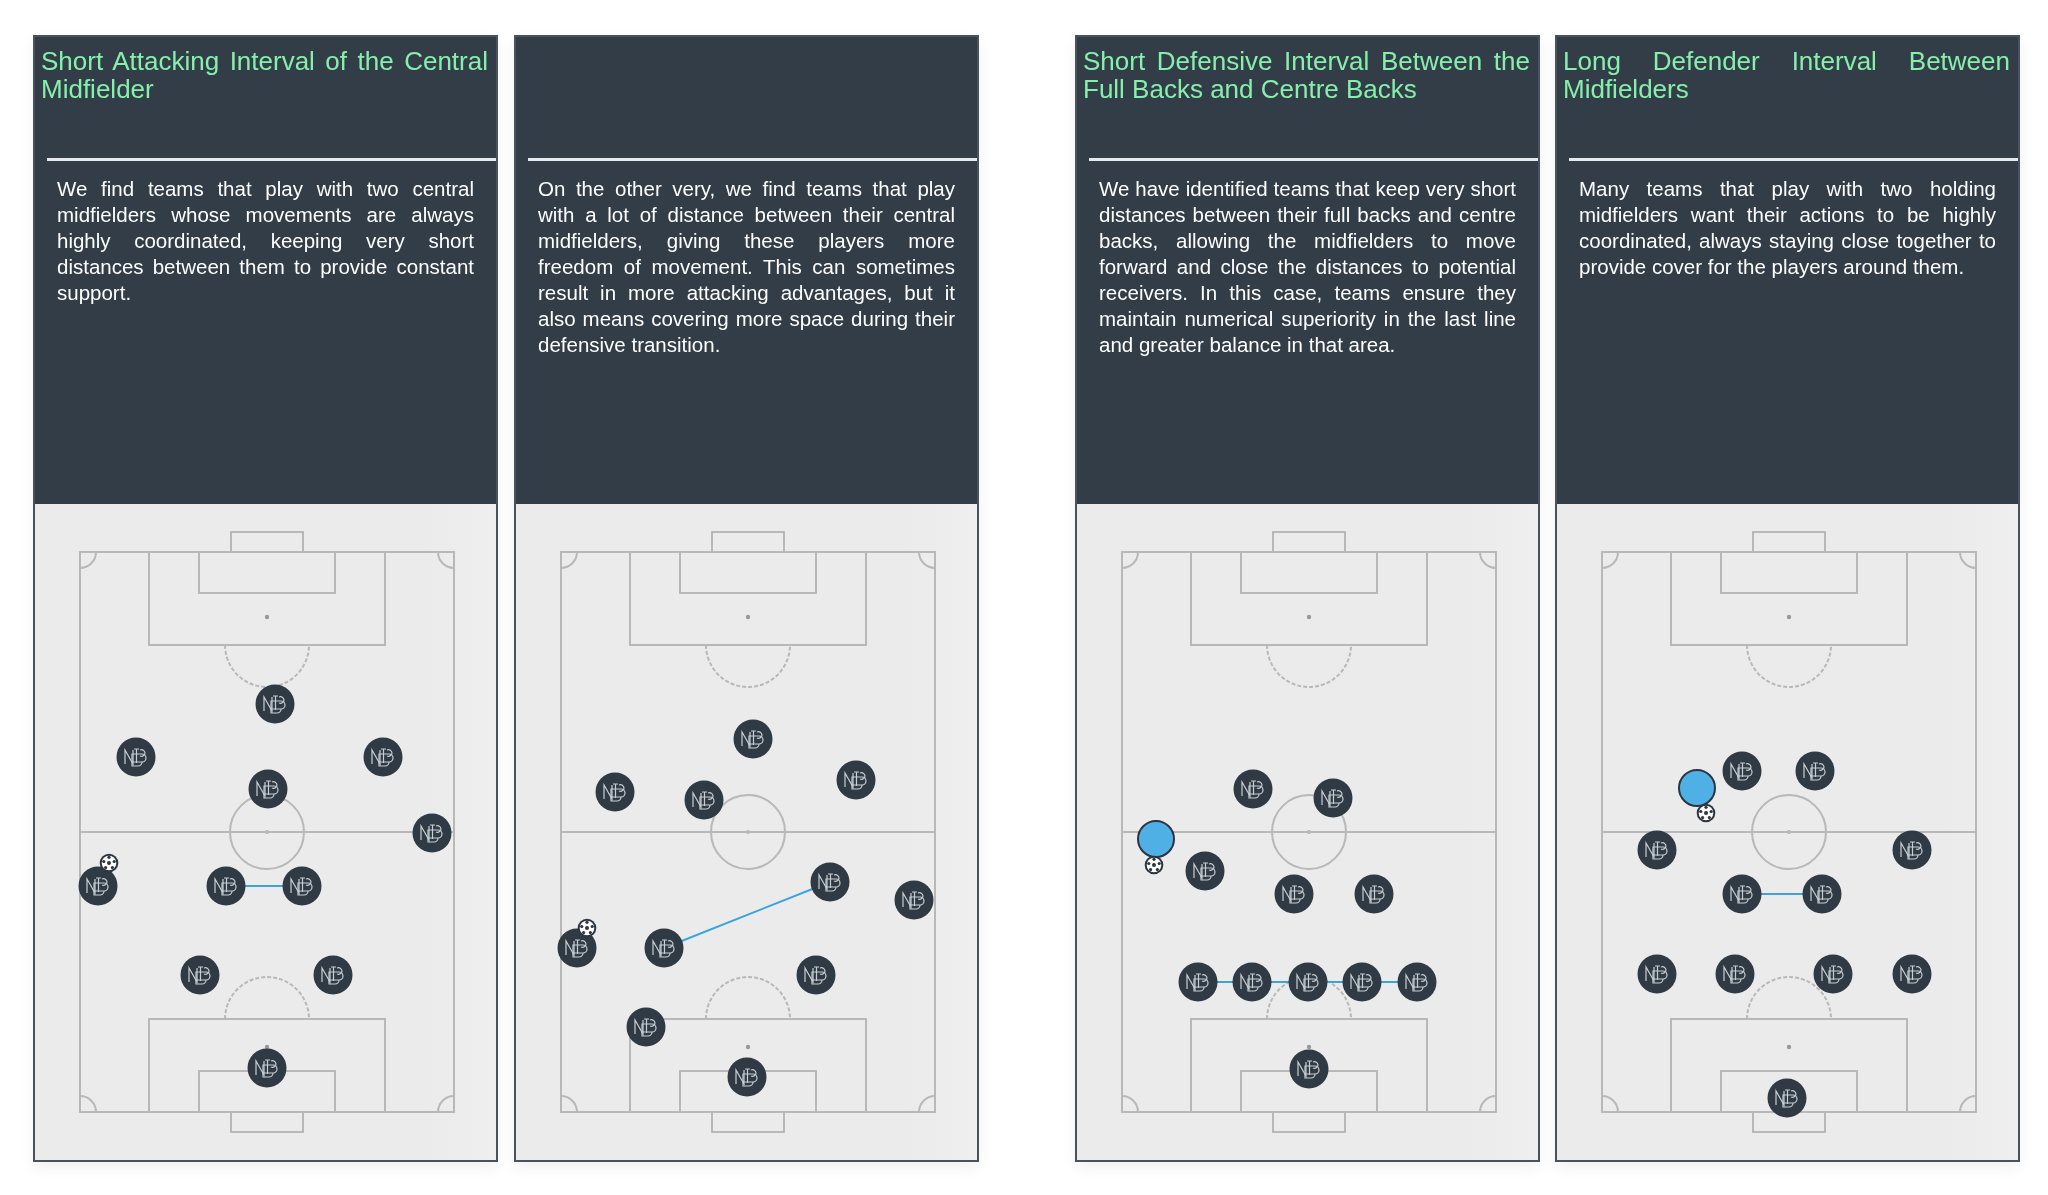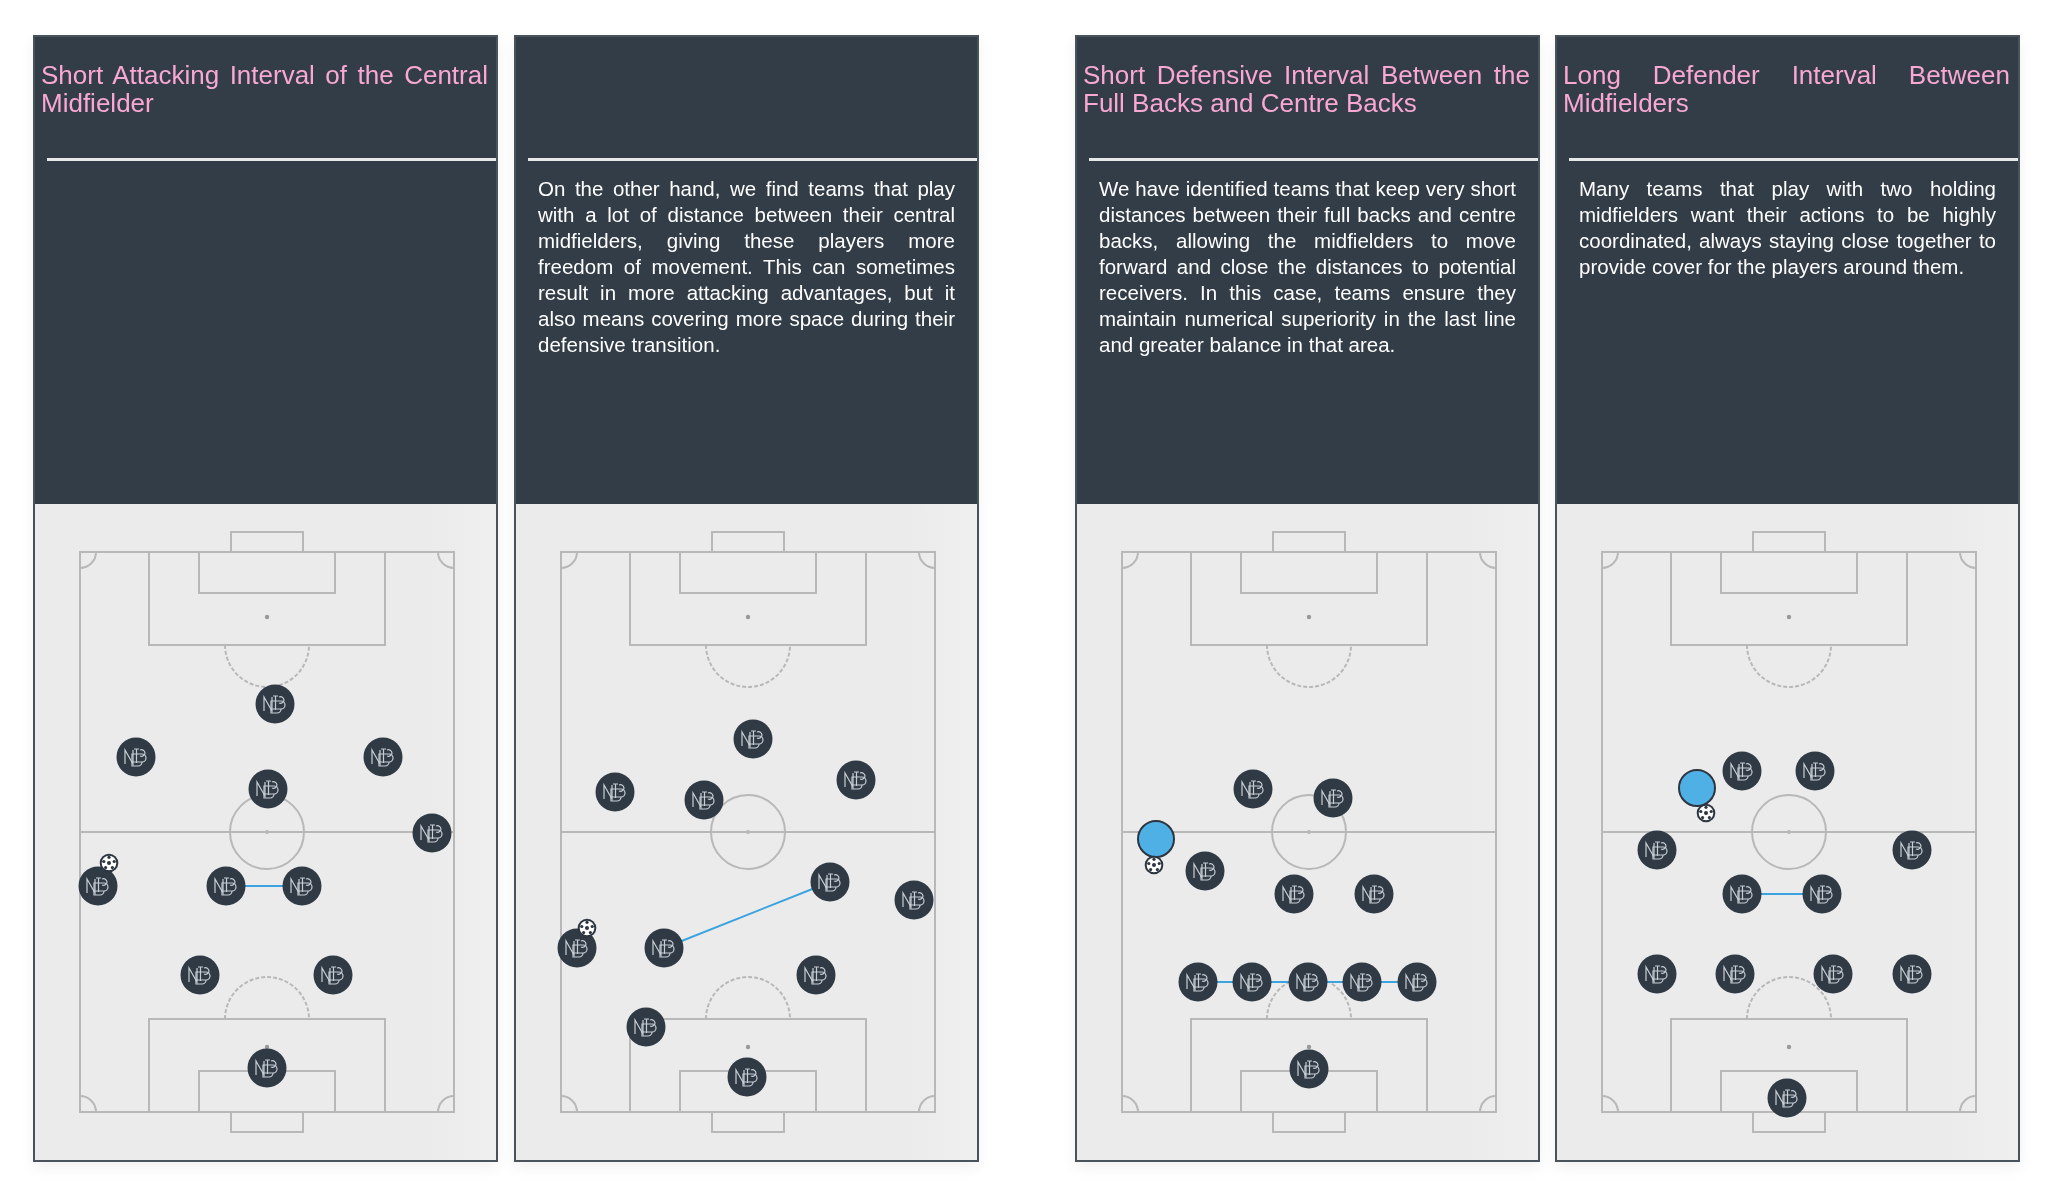--- a/index.html
+++ b/index.html
@@ -10,22 +10,22 @@
   .panel {
     position:absolute; top:35px; width:465px; height:1127px;
     border:2px solid #4a525b; box-sizing:border-box;
     box-shadow: 0 6px 14px rgba(0,0,0,0.06);
     background:#ebebeb;
   }
   .header {
     position:absolute; left:0; top:0; right:0; height:467px; background:#333d47;
   }
   .title {
-    position:absolute; left:6px; right:8px; top:24px;
-    color:#f9a8d4; font-size:26px; line-height:28px; text-align:justify;
+    position:absolute; left:6px; right:8px; top:10px;
+    color:#86efac; font-size:26px; line-height:28px; text-align:justify;
     text-align-last:left;
   }
   .divider {
     position:absolute; left:12px; right:0; top:121px; height:3px; background:#e6e8ea;
   }
   .desc {
     position:absolute; left:22px; right:22px; top:139px;
     color:#ffffff; font-size:20.5px; line-height:26px; text-align:justify;
   }
   .pitch-area {
@@ -37,20 +37,21 @@
   .ball { position:absolute; width:20px; height:20px; margin:-10px 0 0 -10px; }
   .highlight { position:absolute; width:38px; height:38px; margin:-19px 0 0 -19px; border-radius:50%; background:#4fb0e6; border:2px solid #2c3540; box-sizing:border-box; }
 </style>
 </head>
 <body>
 
 <div class="panel" style="left:33px;">
     <div class="header">
       <div class="title">Short Attacking Interval of the Central Midfielder</div>
       <div class="divider"></div>
+      <div class="desc">We find teams that play with two central midfielders whose movements are always highly coordinated, keeping very short distances between them to provide constant support.</div>
     </div>
     <div class="pitch-area">
       <svg width="461" height="656" class="pitch-svg">
         <rect x="45" y="48" width="374" height="560" fill="none" stroke="#b8b8b8" stroke-width="2"></rect>
         <line x1="45" y1="328" x2="419" y2="328" fill="none" stroke="#b8b8b8" stroke-width="2"></line>
         <circle cx="232" cy="328" r="37" fill="none" stroke="#b8b8b8" stroke-width="2"></circle>
         <circle cx="232" cy="328" r="2" fill="#b8b8b8"></circle>
         <rect x="114" y="48" width="236" height="93" fill="none" stroke="#b8b8b8" stroke-width="2"></rect>
         <rect x="164" y="48" width="136" height="41" fill="none" stroke="#b8b8b8" stroke-width="2"></rect>
         <rect x="196" y="28" width="72" height="20" fill="none" stroke="#b8b8b8" stroke-width="2"></rect>
@@ -185,21 +186,21 @@
       <circle cx="4.8" cy="8.5" r="1.6" fill="#2c3540"></circle>
       <circle cx="15.2" cy="8.5" r="1.6" fill="#2c3540"></circle>
       <circle cx="6.6" cy="14.6" r="1.6" fill="#2c3540"></circle>
       <circle cx="13.4" cy="14.6" r="1.6" fill="#2c3540"></circle>
     </svg></div>
     </div>
   </div>
 <div class="panel" style="left:514px;">
     <div class="header">
       <div class="divider"></div>
-      <div class="desc">On the other hand, we find teams that play with a lot of distance between their central midfielders, giving these players more freedom of movement. This can sometimes result in more attacking advantages, but it also means covering more space during their defensive transition.</div>
+      <div class="desc">On the other very, we find teams that play with a lot of distance between their central midfielders, giving these players more freedom of movement. This can sometimes result in more attacking advantages, but it also means covering more space during their defensive transition.</div>
     </div>
     <div class="pitch-area">
       <svg width="461" height="656" class="pitch-svg">
         <rect x="45" y="48" width="374" height="560" fill="none" stroke="#b8b8b8" stroke-width="2"></rect>
         <line x1="45" y1="328" x2="419" y2="328" fill="none" stroke="#b8b8b8" stroke-width="2"></line>
         <circle cx="232" cy="328" r="37" fill="none" stroke="#b8b8b8" stroke-width="2"></circle>
         <circle cx="232" cy="328" r="2" fill="#b8b8b8"></circle>
         <rect x="114" y="48" width="236" height="93" fill="none" stroke="#b8b8b8" stroke-width="2"></rect>
         <rect x="164" y="48" width="136" height="41" fill="none" stroke="#b8b8b8" stroke-width="2"></rect>
         <rect x="196" y="28" width="72" height="20" fill="none" stroke="#b8b8b8" stroke-width="2"></rect>

